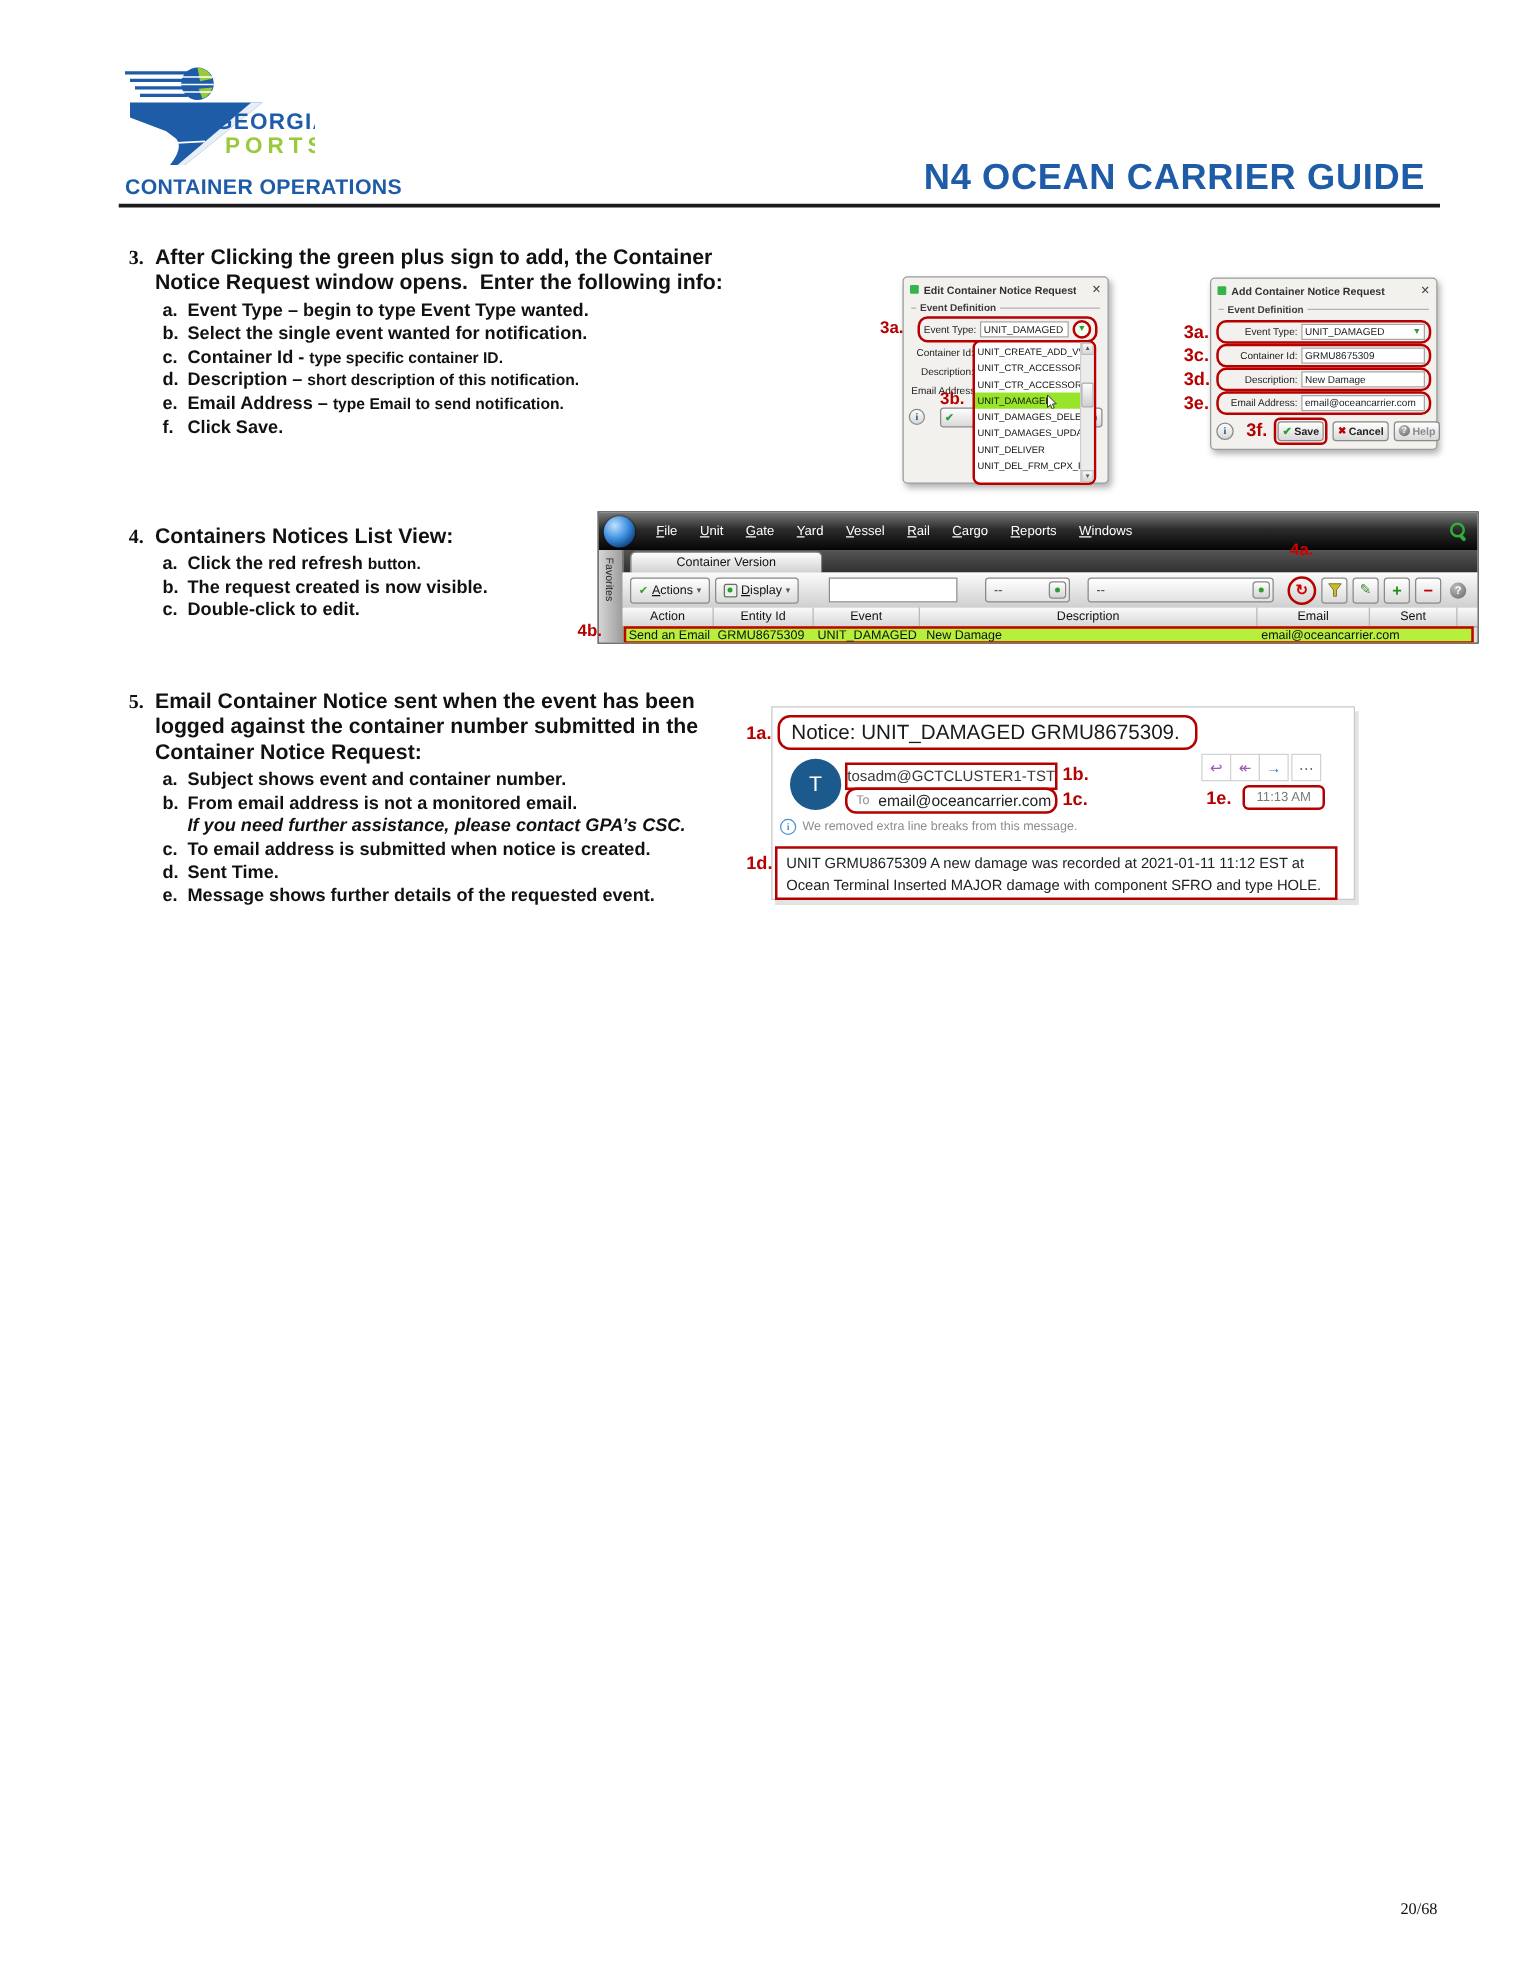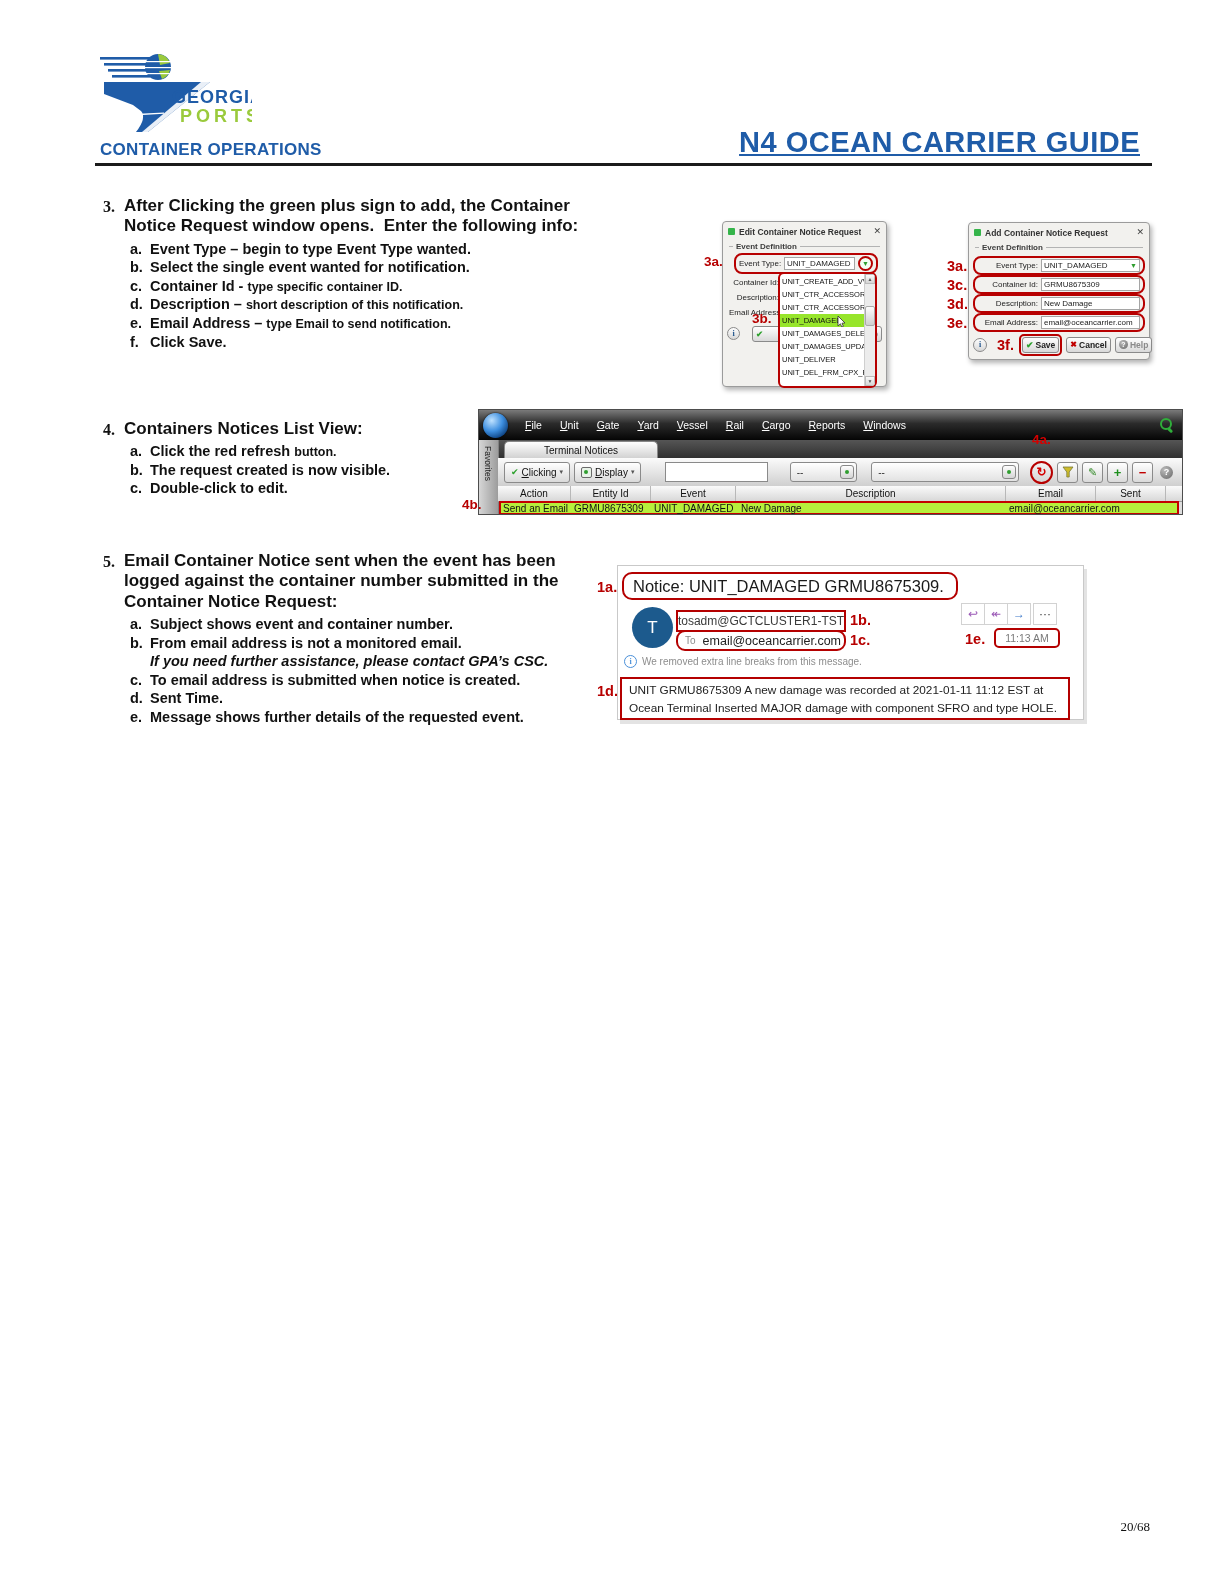--- a/index.html
+++ b/index.html
@@ -2,21 +2,21 @@
 <html><head>
 <meta charset="utf-8">
 <style>
   html,body{margin:0;padding:0;background:#888;}
   .page{position:relative;width:1224px;height:1584px;background:#fff;margin:0 auto;
         font-family:"Liberation Sans",sans-serif;color:#111;overflow:hidden;}
 
   
   .logo{position:absolute;left:100px;top:52px;}
   .hdr-left{position:absolute;left:100px;top:140px;font-size:17px;font-weight:700;color:#1f5ca8;letter-spacing:.3px;}
-  .hdr-right{position:absolute;right:84px;top:126px;font-size:29px;font-weight:700;color:#1f5ca8;letter-spacing:.5px;text-decoration:underline;}
+  .hdr-right{position:absolute;right:84px;top:126px;font-size:29px;font-weight:700;color:#1f5ca8;letter-spacing:.5px;}
   .hdr-rule{position:absolute;left:95px;top:163px;width:1057px;height:3px;background:#1b1b1b;}
 
   
   .sec{position:absolute;left:103px;}
   .hrow{display:flex;}
   .num{font-family:"Liberation Serif",serif;font-size:16px;font-weight:700;width:21px;flex:none;padding-top:2px;}
   .heading{font-weight:700;font-size:17px;line-height:1.2;white-space:pre-wrap;}
   .items{margin-left:27px;margin-top:3px;}
   .item{display:flex;}
   .letter{font-weight:700;font-size:14.5px;width:20px;flex:none;line-height:1.28;}
@@ -353,29 +353,29 @@
         <span class="mitem">Rail</span>
         <span class="mitem">Cargo</span>
         <span class="mitem">Reports</span>
         <span class="mitem">Windows</span>
         <span class="mag">
             <span class="lens"></span>
             <span class="stem"></span>
           </span>
       </div>
       <div class="tabrow">
-        <span class="tab">Terminal Notices</span>
+        <span class="tab">Container Version</span>
       </div>
       <div class="favstrip">
         <span class="favlbl">Favorites</span>
       </div>
       <div class="toolbar">
         <span class="tbtn">
             <span class="chk">✔</span>
-            <span class="lbl">Clicking</span>
+            <span class="lbl">Actions</span>
             <span style="font-size:7px;color:#555;">▾</span>
           </span>
         <span class="tbtn">
             <span class="dispico"></span>
             <span class="lbl">Display</span>
             <span style="font-size:7px;color:#555;">▾</span>
           </span>
         <span class="tinput"></span>
         <span class="tdd" style="width:66px;margin-left:18px;">
             <span class="val">--</span>

